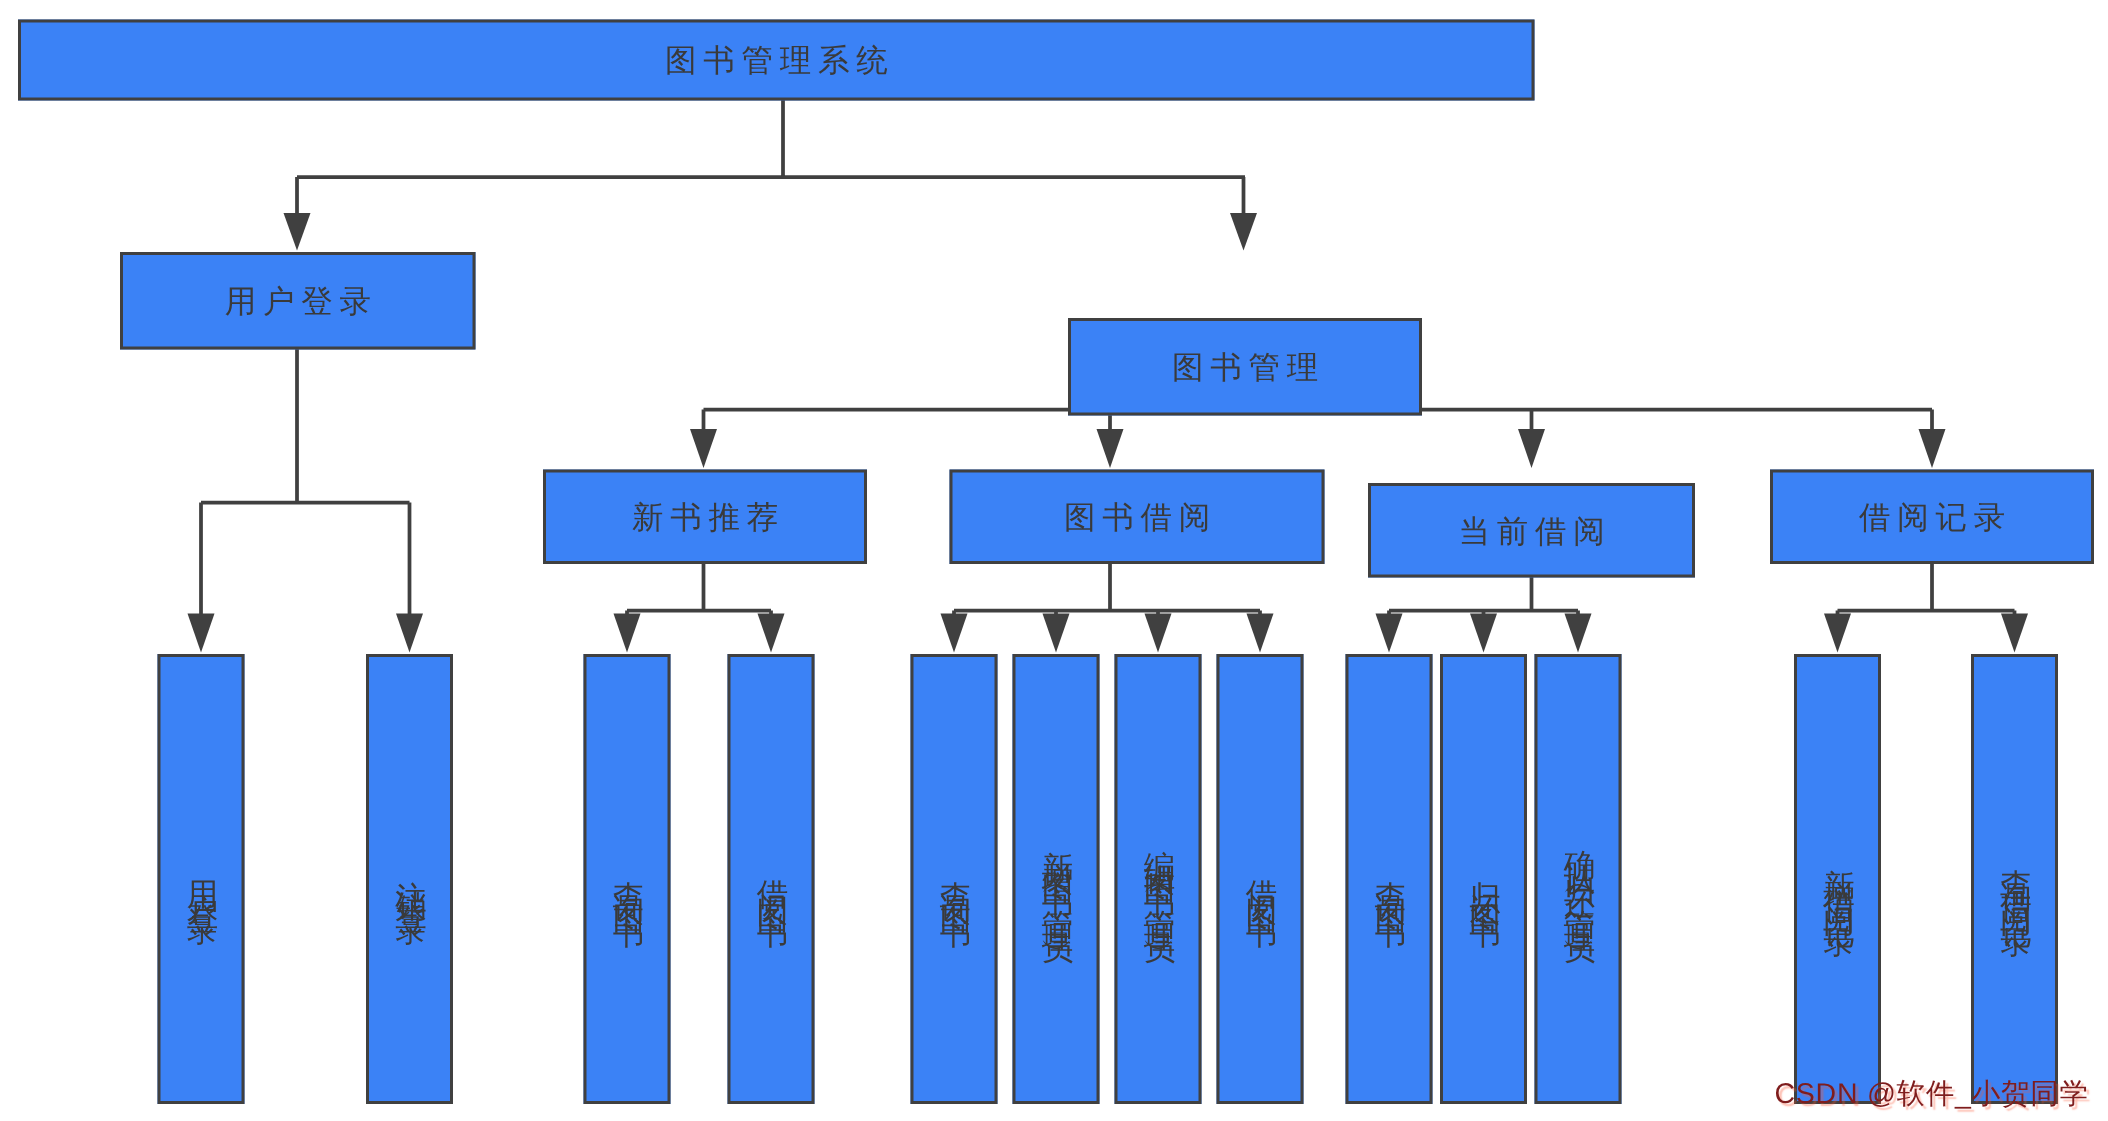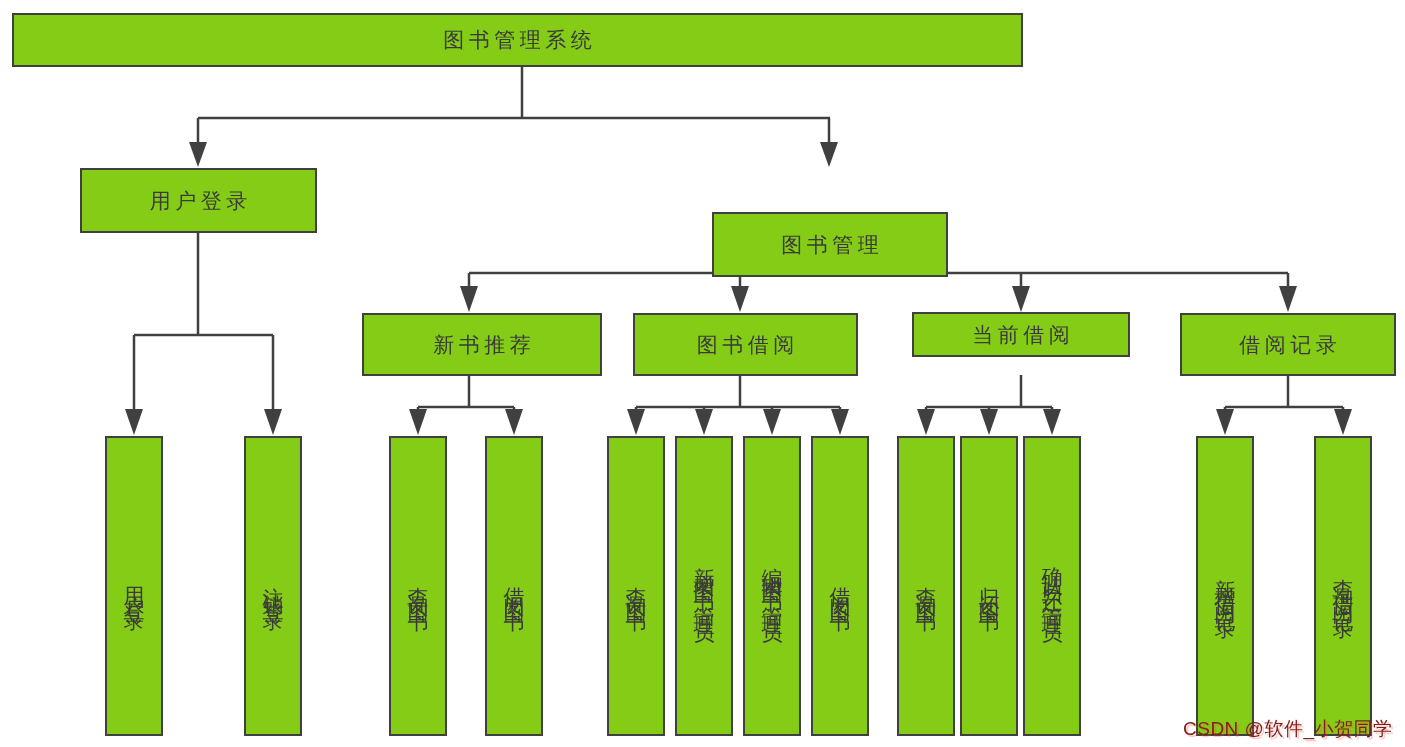--- a/index.html
+++ b/index.html
@@ -6,21 +6,21 @@
   .stage{
     position:relative;
     width:1405px;height:747px;
     background:#ffffff;
     font-family:"Liberation Sans","DejaVu Sans",sans-serif;
     overflow:hidden;
   }
   .wires{position:absolute;left:0;top:0;width:1405px;height:747px;}
   .box{
     position:absolute;
-    background:#84cc16;
+    background:#3b82f6;
     border:2.5px solid #404040;
     box-sizing:border-box;
     display:flex;align-items:center;justify-content:center;
     color:#3a3a3a;
   }
   .h-label{
     font-size:21px;
     letter-spacing:4.5px;
     text-indent:4.5px;
     white-space:nowrap;
@@ -33,23 +33,23 @@
     letter-spacing:8px;
     white-space:nowrap;
     color:#3a3a3a;
   }
   
   .n-root   {left:12px;  top:13px;  width:1011px; height:54px;}
   
   .n-login  {left:80px;  top:168px; width:237px;  height:65px;}
   .n-mgmt   {left:712px; top:168px; width:236px;  height:65px;margin-top:44px;}
   
-  .n-new    {left:362px; top:313px; width:240px;  height:63px;}
-  .n-borrow {left:633px; top:313px; width:225px;  height:63px;}
-  .n-current{left:912px; top:312px; width:218px;  height:45px;}
+  .n-new    {left:362px; top:313px; width:216px;  height:63px;}
+  .n-borrow {left:633px; top:313px; width:250px;  height:63px;}
+  .n-current{left:912px; top:322px; width:218px;  height:63px;}
   .n-records{left:1180px;top:313px; width:216px;  height:63px;}
   
   .leaf{top:436px;width:58px;height:300px;}
   .n-a1{left:105px;} .n-a2{left:244px;}
   .n-b1{left:389px;} .n-b2{left:485px;}
   .n-c1{left:607px;} .n-c2{left:675px;} .n-c3{left:743px;} .n-c4{left:811px;}
   .n-d1{left:897px;} .n-d2{left:960px;} .n-d3{left:1023px;}
   .n-e1{left:1196px;}.n-e2{left:1314px;}
   .watermark{
     position:absolute;

